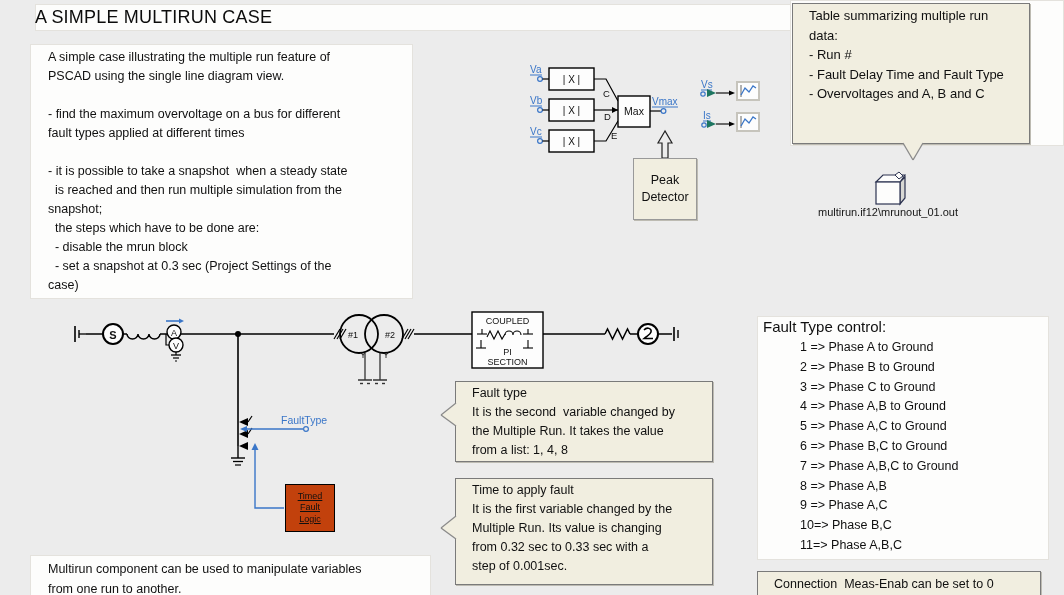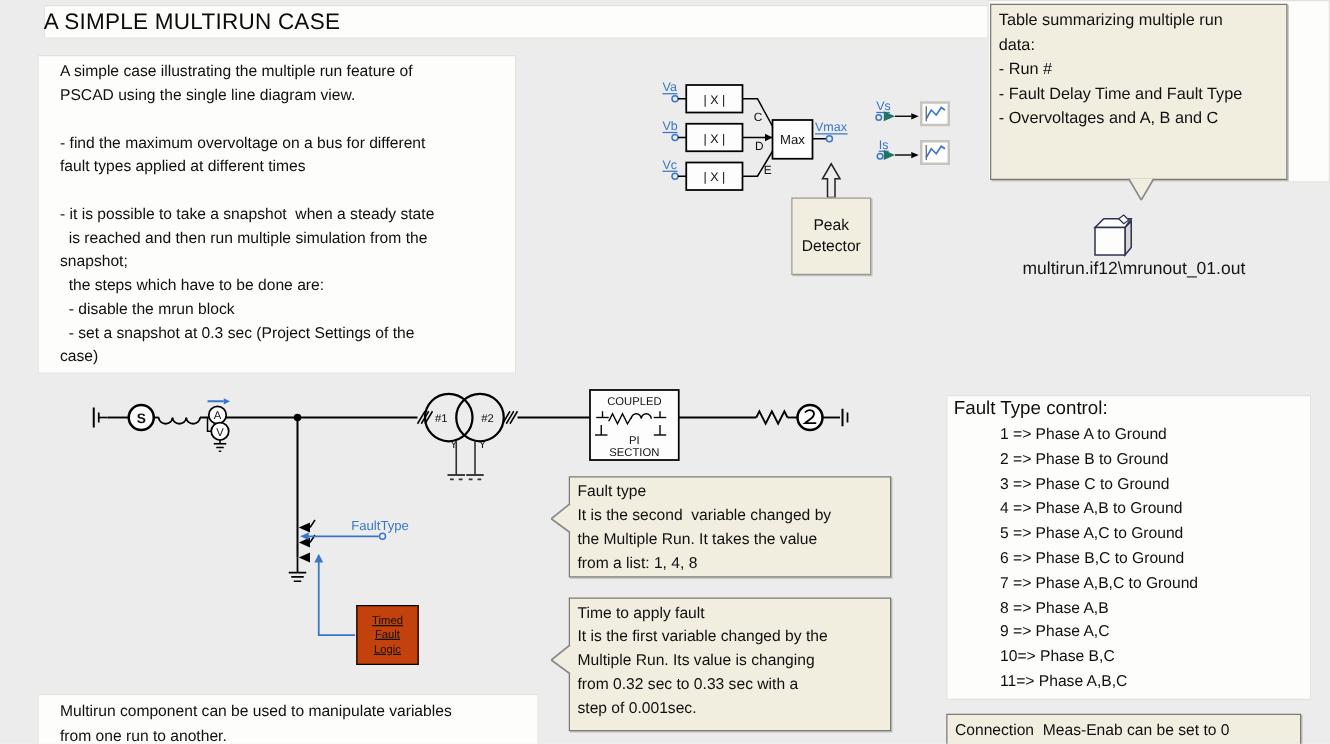--- a/index.html
+++ b/index.html
@@ -1,31 +1,31 @@
 <!DOCTYPE html>
 <html><head>
 <meta charset="utf-8">
 <style>
   html,body{margin:0;padding:0;}
   body{font-family:"Liberation Sans",sans-serif;}
   #canvas{position:relative;width:1064px;height:595px;background:#ececec;overflow:hidden;}
   .whitebox{position:absolute;background:#fdfdfc;border:1px solid #e4e2dd;box-sizing:border-box;}
   .note{position:absolute;background:#f1eee0;border:1px solid #7a7a7a;box-shadow:1px 1px 0 #bdbbb2;
         box-sizing:border-box;font-size:12.5px;line-height:19px;color:#101010;
-        padding:2px 6px;white-space:pre-wrap;}
+        padding:2px 16px;white-space:pre-wrap;}
   .plain{position:absolute;font-size:12.5px;line-height:19px;color:#101010;white-space:pre-wrap;margin-left:12px;}
   #title-band{left:35px;top:4px;width:756px;height:27px;}
   #title-text{position:absolute;left:35px;top:7px;width:945px;text-align:left;
               font-size:18px;color:#0c0c0c;letter-spacing:.2px;}
   #desc-box{left:30px;top:44px;width:383px;height:255px;}
   #desc-text{left:36px;top:48px;width:372px;}
   #note-backing{left:790px;top:0;width:274px;height:146px;}
   #table-note{left:792px;top:3px;width:238px;height:141px;font-size:13px;line-height:19.5px;}
   #file-caption{position:absolute;left:818px;top:206px;width:140px;text-align:center;
-                font-size:14px;color:#161616;}
+                font-size:11px;color:#161616;}
   #peak-box{position:absolute;left:633px;top:158px;width:64px;height:62px;background:#f1eee0;
             border:1px solid #999;box-shadow:1px 1px 0 #bdbbb2;box-sizing:border-box;
             display:flex;align-items:center;justify-content:center;text-align:center;
             font-size:12.5px;line-height:17px;white-space:pre-line;color:#101010;}
   #timed-box{position:absolute;left:285px;top:484px;width:50px;height:48px;background:#c2410c;
              border:1.5px solid #000;box-sizing:border-box;display:flex;align-items:center;
              justify-content:center;text-align:center;font-size:9px;line-height:11.5px;
              white-space:pre-line;color:#101010;text-decoration:underline;}
   #fault-note{left:455px;top:381px;width:258px;height:81px;}
   #time-note{left:455px;top:478px;width:258px;height:107px;}

